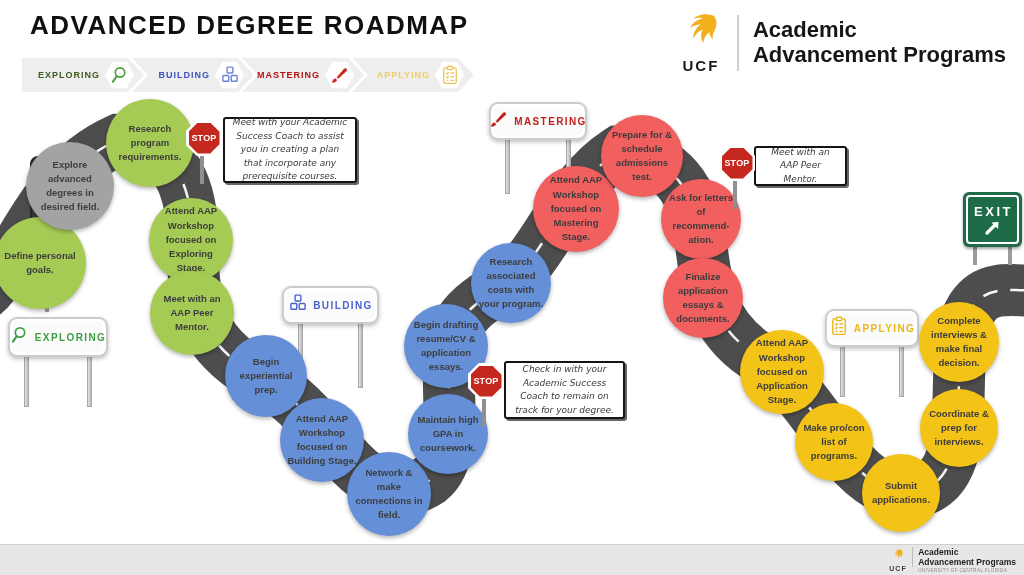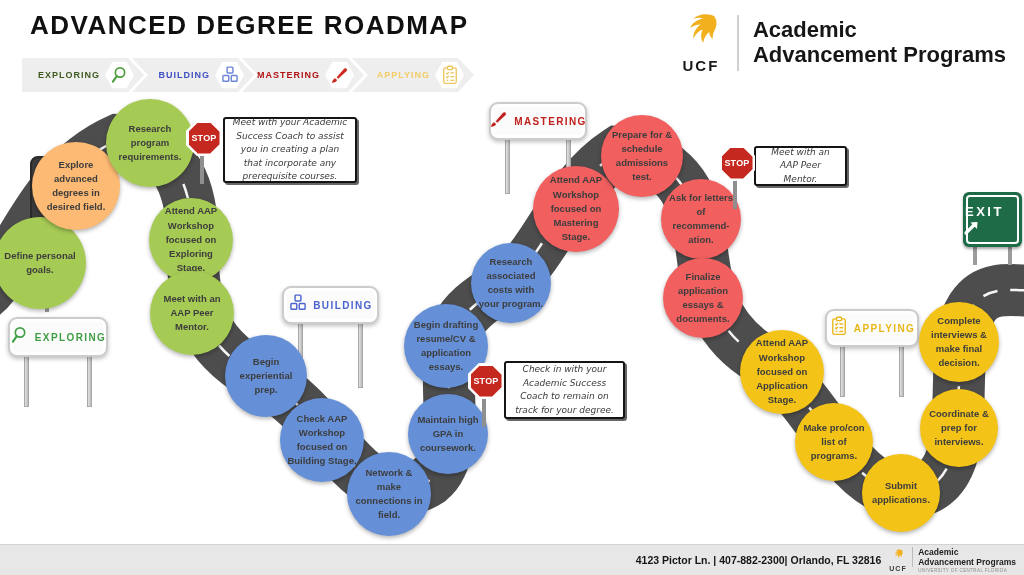--- a/index.html
+++ b/index.html
@@ -63,21 +63,21 @@
   #traffic-light{position:absolute;left:30px;top:156px;z-index:2;width:34px;}
   #tl-body{width:30px;height:92px;background:#3b3b3b;border:2px solid #2a2a2a;border-radius:8px;
       display:flex;flex-direction:column;align-items:center;justify-content:space-around;padding:4px 0;
       box-sizing:border-box;}
   .tl-light{width:17px;height:17px;border-radius:50%;border:1.5px solid #222;}
   #tl-pole{width:4px;height:64px;background:#9c9c9c;margin:0 auto;}
 
   
   #exit-group{position:absolute;left:963px;top:192px;z-index:2;}
   #exit-sign{position:relative;width:59px;height:55px;background:#1d6b47;border-radius:6px;
-      box-shadow:0 2px 3px rgba(0,0,0,.35);display:flex;flex-direction:column;align-items:flex-start;
+      box-shadow:0 2px 3px rgba(0,0,0,.35);display:flex;flex-direction:column;align-items:center;
       justify-content:center;gap:1px;}
   #exit-sign:after{content:"";position:absolute;inset:3px;border:2px solid #fff;border-radius:4px;}
   #exit-label{color:#fff;font-weight:800;font-size:13px;letter-spacing:2.5px;margin-left:2px;}
   .exit-post{position:absolute;top:55px;width:4px;height:18px;background:#9c9c9c;}
 
   
   #footer{position:absolute;left:0;bottom:0;width:100%;height:31px;background:#e7e7e7;
       border-top:1px solid #d2d2d2;z-index:7;display:flex;align-items:center;box-sizing:border-box;}
   #footer .left{display:flex;align-items:center;gap:8px;margin-left:10px;}
   #footer .site, #footer .handle{font-size:15px;color:#4c4c4c;}
@@ -261,26 +261,26 @@
                 <line x1="8" y1="18.5" x2="10" y2="18.5"></line>
                 <line x1="12.5" y1="18.5" x2="17" y2="18.5"></line>
               </g>
             </svg></span>
       <span class="sign-label" style="color:#e9b616">APPLYING</span>
     </div>
       </div>
     </div>
   <div id="circles-layer">
       <div class="step-circle" style="left: -6px; top: 217px; width: 92px; height: 92px; background: rgb(166, 203, 85);">Define personal goals.</div>
-      <div class="step-circle" style="left: 32px; top: 142px; width: 88px; height: 88px; background: #fdba74;">Explore advanced degrees in desired field.</div>
+      <div class="step-circle" style="left: 26px; top: 142px; width: 88px; height: 88px; background: #a3a3a3;">Explore advanced degrees in desired field.</div>
       <div class="step-circle" style="left: 106px; top: 99px; width: 88px; height: 88px; background: rgb(166, 203, 85);">Research program requirements.</div>
       <div class="step-circle" style="left: 149px; top: 198px; width: 84px; height: 84px; background: rgb(166, 203, 85);">Attend AAP Workshop focused on Exploring Stage.</div>
       <div class="step-circle" style="left: 150px; top: 271px; width: 84px; height: 84px; background: rgb(166, 203, 85);">Meet with an AAP Peer Mentor.</div>
       <div class="step-circle" style="left: 225px; top: 335px; width: 82px; height: 82px; background: rgb(101, 144, 216);">Begin experiential prep.</div>
-      <div class="step-circle" style="left: 280px; top: 398px; width: 84px; height: 84px; background: rgb(101, 144, 216);">Check AAP Workshop focused on Building Stage.</div>
+      <div class="step-circle" style="left: 280px; top: 398px; width: 84px; height: 84px; background: rgb(101, 144, 216);">Attend AAP Workshop focused on Building Stage.</div>
       <div class="step-circle" style="left: 347px; top: 452px; width: 84px; height: 84px; background: rgb(101, 144, 216);">Network &amp; make connections in field.</div>
       <div class="step-circle" style="left: 408px; top: 394px; width: 80px; height: 80px; background: rgb(101, 144, 216);">Maintain high GPA in coursework.</div>
       <div class="step-circle" style="left: 404px; top: 304px; width: 84px; height: 84px; background: rgb(101, 144, 216);">Begin drafting resume/CV &amp; application essays.</div>
       <div class="step-circle" style="left: 471px; top: 243px; width: 80px; height: 80px; background: rgb(101, 144, 216);">Research associated costs with your program.</div>
       <div class="step-circle" style="left: 533px; top: 166px; width: 86px; height: 86px; background: rgb(241, 95, 95);">Attend AAP Workshop focused on Mastering Stage.</div>
       <div class="step-circle" style="left: 601px; top: 115px; width: 82px; height: 82px; background: rgb(241, 95, 95);">Prepare for &amp; schedule admissions test.</div>
       <div class="step-circle" style="left: 661px; top: 179px; width: 80px; height: 80px; background: rgb(241, 95, 95);">Ask for letters of recommend-ation.</div>
       <div class="step-circle" style="left: 663px; top: 258px; width: 80px; height: 80px; background: rgb(241, 95, 95);">Finalize application essays &amp; documents.</div>
       <div class="step-circle" style="left: 740px; top: 330px; width: 84px; height: 84px; background: rgb(243, 195, 23);">Attend AAP Workshop focused on Application Stage.</div>
       <div class="step-circle" style="left: 795px; top: 403px; width: 78px; height: 78px; background: rgb(243, 195, 23);">Make pro/con list of programs.</div>
@@ -314,21 +314,20 @@
             <div class="stop-inner">STOP</div>
           </div>
     </div>
     <div class="callout-box" style="left:754px;top:146px;width:93px;height:40px">Meet with an AAP Peer Mentor.</div>
       </div>
     </div>
 
   <div id="footer">
     <div class="right">
       <div id="addr">
-        <div>4123 Pictor Ln. | 407-882-2300| Orlando, FL 32816</div>
       </div>
       <div id="mini-logo">
         <div class="col">
           <span>
             <svg width="14" height="12" viewBox="0 0 40 36">
                 <path fill="#f2b01e" d="M33 4c-7-3.5-15-2.6-20 2 3.4-1.2 6.8-1.3 9.3-.4-5.6 1.2-10.2 4.4-12.4 8.8 3.2-2.2 6.7-3.3 9.8-3.2-4.4 3-6.9 7.6-6.8 12.8 2.2-4.2 5.3-7.2 8.6-8.3-2 4-1.9 8.4.4 12.3.8-4.3 2.8-8 5.6-10 .2 2.8 1.3 5 3.2 6.6-.3-3 .3-5.8 1.6-8 2.3-4.1 2.5-9-.3-12.6z"></path>
               </svg>
           </span>
           <span class="ucf-sm">UCF</span>
         </div>

